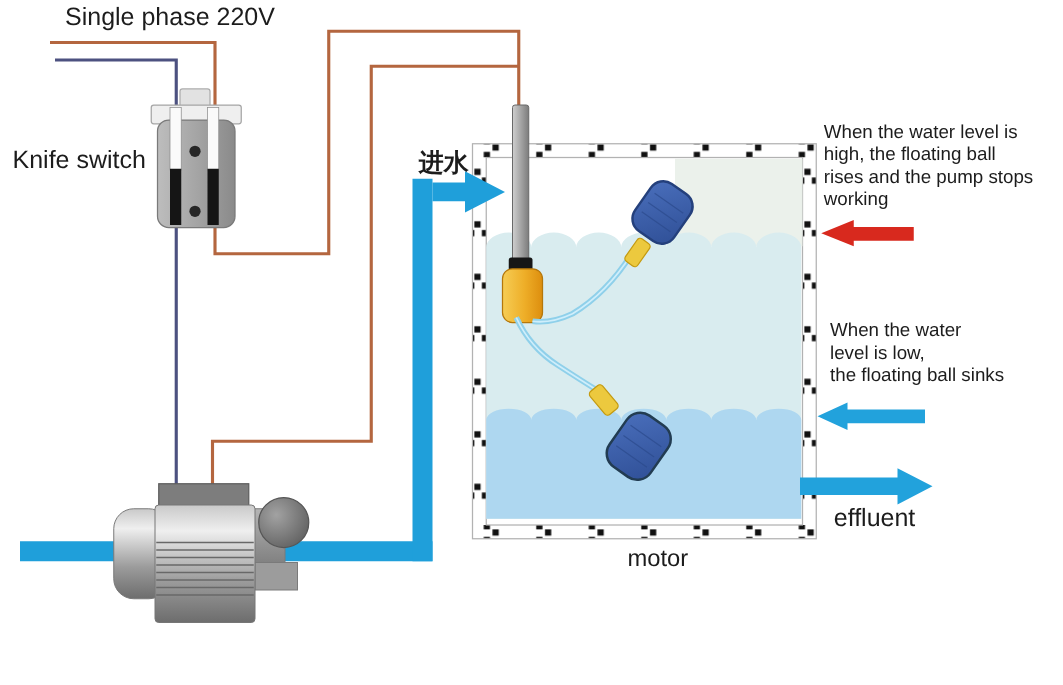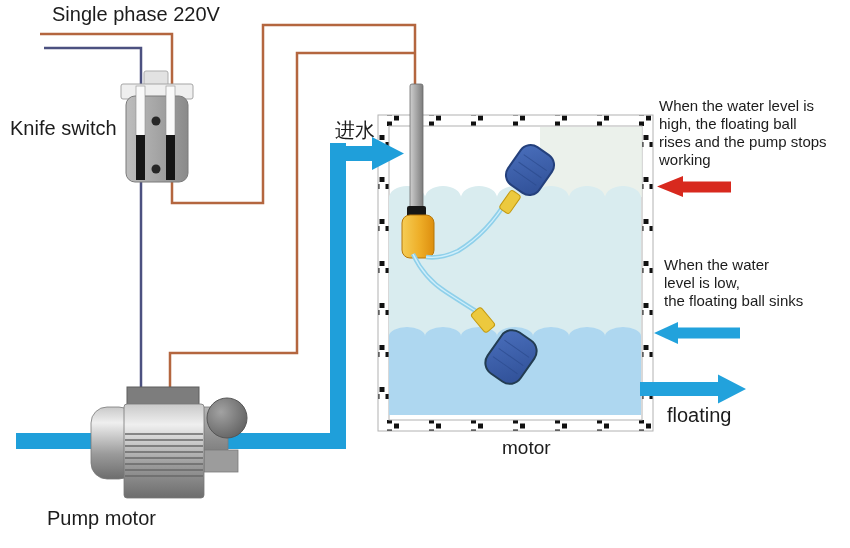--- a/index.html
+++ b/index.html
@@ -6,21 +6,21 @@
   #canvas{
     position:relative;width:850px;height:548px;overflow:hidden;
     background:#ffffff;
     font-family:"Liberation Sans","DejaVu Sans",sans-serif;
     color:#1c1c1c;
   }
   #canvas svg{position:absolute;left:0;top:0;}
   .lbl{position:absolute;white-space:nowrap;}
   .lbl-title{left:52px;top:3px;font-size:20px;}
   .lbl-knife{left:10px;top:117px;font-size:20px;}
-  .lbl-inlet{left:335px;top:117px;font-size:20px;font-weight:400;}
+  .lbl-inlet{left:335px;top:117px;font-size:20px;font-weight:700;}
   .lbl-float{left:518px;top:214px;font-size:19px;}
   .lbl-pool{left:502px;top:437px;font-size:19px;}
   .lbl-pump{left:47px;top:507px;font-size:20px;}
   .lbl-effluent{left:667px;top:404px;font-size:20px;}
   .para{position:absolute;font-size:15px;line-height:18px;}
   .para-high{left:659px;top:97px;width:200px;}
   .para-low{left:664px;top:256px;width:195px;}
 </style>
 </head>
 <body>
@@ -164,22 +164,21 @@
 
   <polygon points="731,181.5 683,181.5 683,176 657,186.5 683,197 683,192.5 731,192.5" fill="#d8291e"></polygon>
   <polygon points="740,327.5 678,327.5 678,322 654,333 678,344 678,338.5 740,338.5" fill="#22a2dc"></polygon>
   <polygon points="640,382 718,382 718,374.5 746,389 718,403.5 718,396 640,396" fill="#22a2dc"></polygon>
 </svg>
 
 <div class="lbl lbl-title">Single phase 220V</div>
 <div class="lbl lbl-knife">Knife switch</div>
 <div class="lbl lbl-inlet">进水</div>
 <div class="lbl lbl-pool">motor</div>
-<div class="lbl lbl-pump">Pump motor</div>
-<div class="lbl lbl-effluent">floating</div>
+<div class="lbl lbl-effluent">effluent</div>
 
 <div class="para para-high">
   <div>When the water level is</div>
   <div>high, the floating ball</div>
   <div>rises and the pump stops</div>
   <div>working</div>
 </div>
 
 <div class="para para-low">
   <div>When the water</div>

